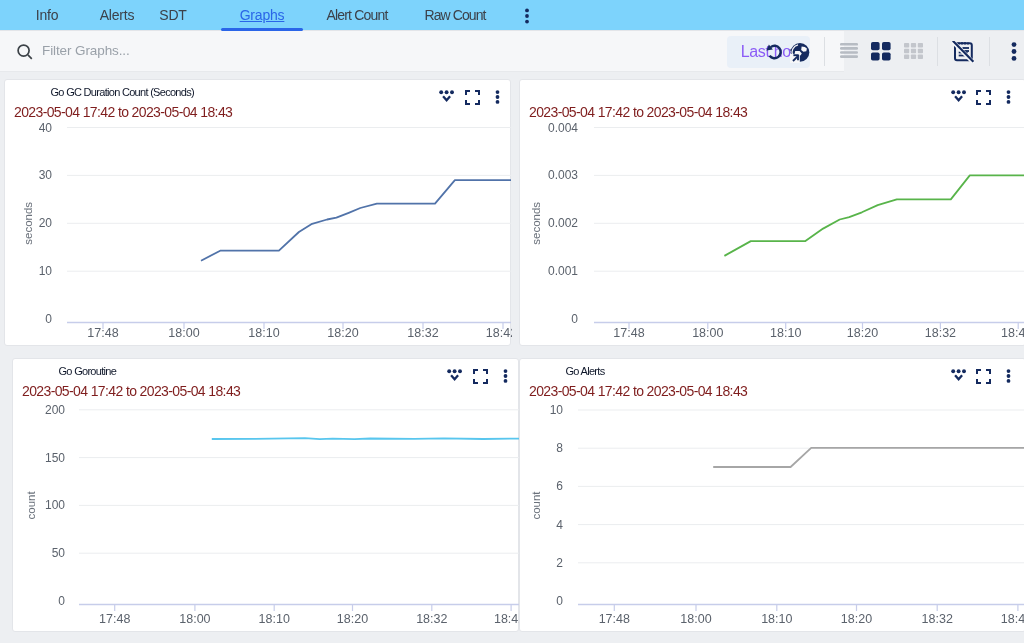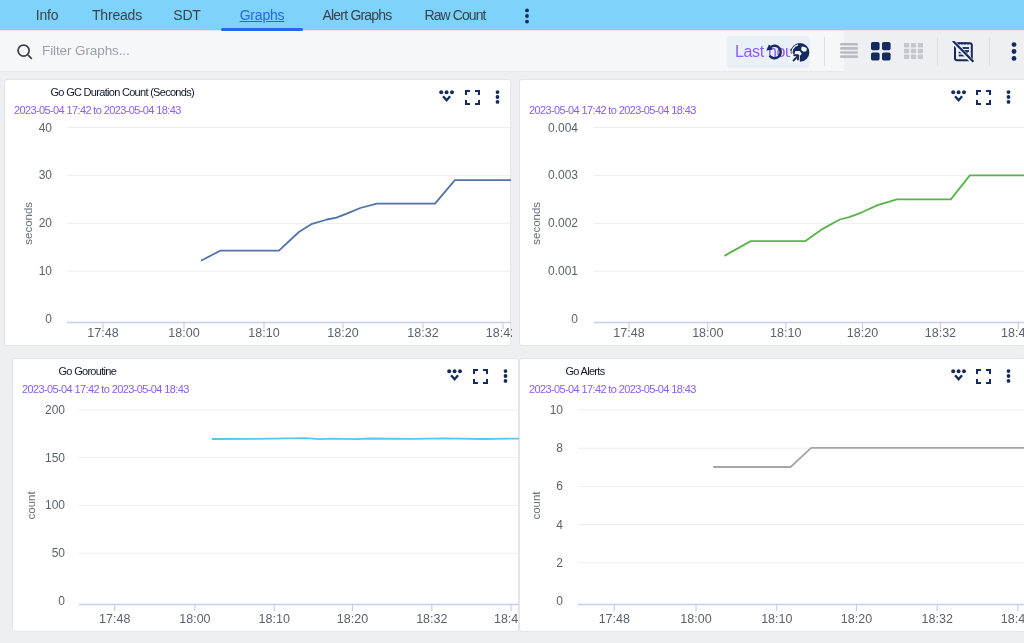--- a/index.html
+++ b/index.html
@@ -1,34 +1,34 @@
 <!DOCTYPE html>
 <html><head><meta charset="utf-8">
 <style>
 * { margin:0; padding:0; box-sizing:border-box; }
 html,body { width:1024px; height:643px; overflow:hidden; font-family:"Liberation Sans",sans-serif; background:#edeff2; }
 .tabbar { position:absolute; left:0; top:0; width:1024px; height:31px; background:#7dd3fc; border-bottom:1px solid #e3e5e9; }
 .tab { position:absolute; top:0; height:31px; line-height:30px; font-size:14px; letter-spacing:-0.2px; color:#3c414a; transform:translateX(-50%); white-space:nowrap; }
 .tab.active { color:#2a65e8;text-decoration:underline; }
 .underline { position:absolute; left:221px; top:28px; width:82px; height:3px; background:#2a65e8; border-radius:2px; }
-.toolbar { position:absolute; left:0; top:31px; width:844px; height:41px; background:#f6f7f9; border-bottom:1px solid #e7e9ec; }
+.toolbar { position:absolute; left:0; top:31px; width:844px; height:41px; background:#f6f7f9; border-bottom:1px solid #e7e9ec;text-align:center; }
 .filter { position:absolute; left:42px; top:12px; font-size:13.5px; color:#9aa1a9; letter-spacing:-0.1px; }
 .chip { position:absolute; left:679px; top:4.5px; width:83px; height:32px; background:#e9f0f8; border-radius:4px; font-size:16px; color:#8b5cf6; line-height:32px; padding-left:8px; letter-spacing:-0.35px;margin-left:48px; }
 .vdiv { position:absolute; top:5.5px; width:1px; height:29.5px; background:#dcdfe3; }
 .panel { position:absolute; background:#ffffff; border:1px solid #e3e5e9; border-radius:3px; }
 .ptitle { position:absolute; left:9.5px; top:6px; font-size:11px; color:#0f172a; letter-spacing:-0.7px;margin-left:36px; }
-.psub { position:absolute; left:9px; top:24px; font-size:11px; color:#8b5cf6; letter-spacing:-0.62px; }
+.psub { position:absolute; left:9px; top:24px; font-size:14px; color:#7f1d1d; letter-spacing:-0.62px; }
 </style></head>
 <body>
 <div class="tabbar">
  <div class="tab" style="left:47px">Info</div>
- <div class="tab" style="left:117px">Threads</div>
- <div class="tab" style="left:187px">SDT</div>
+ <div class="tab" style="left:117px">Alerts</div>
+ <div class="tab" style="left:173px">SDT</div>
  <div class="tab active" style="left:262px">Graphs</div>
- <div class="tab" style="left:357px;letter-spacing:-0.8px">Alert Graphs</div>
+ <div class="tab" style="left:357px;letter-spacing:-0.8px">Alert Count</div>
  <div class="tab" style="left:455px;letter-spacing:-0.9px">Raw Count</div>
  <svg style="position:absolute;left:524px;top:8px" width="6" height="16" viewBox="0 0 6 16">
       <circle cx="3" cy="2.4" r="1.9" fill="#142a5f"></circle>
       <circle cx="3" cy="8" r="1.9" fill="#142a5f"></circle>
       <circle cx="3" cy="13.6" r="1.9" fill="#142a5f"></circle>
     </svg>
  <div class="underline"></div>
 </div>
 <div class="toolbar">
  <svg style="position:absolute;left:17px;top:13px" width="16" height="16" viewBox="0 0 16 16">

